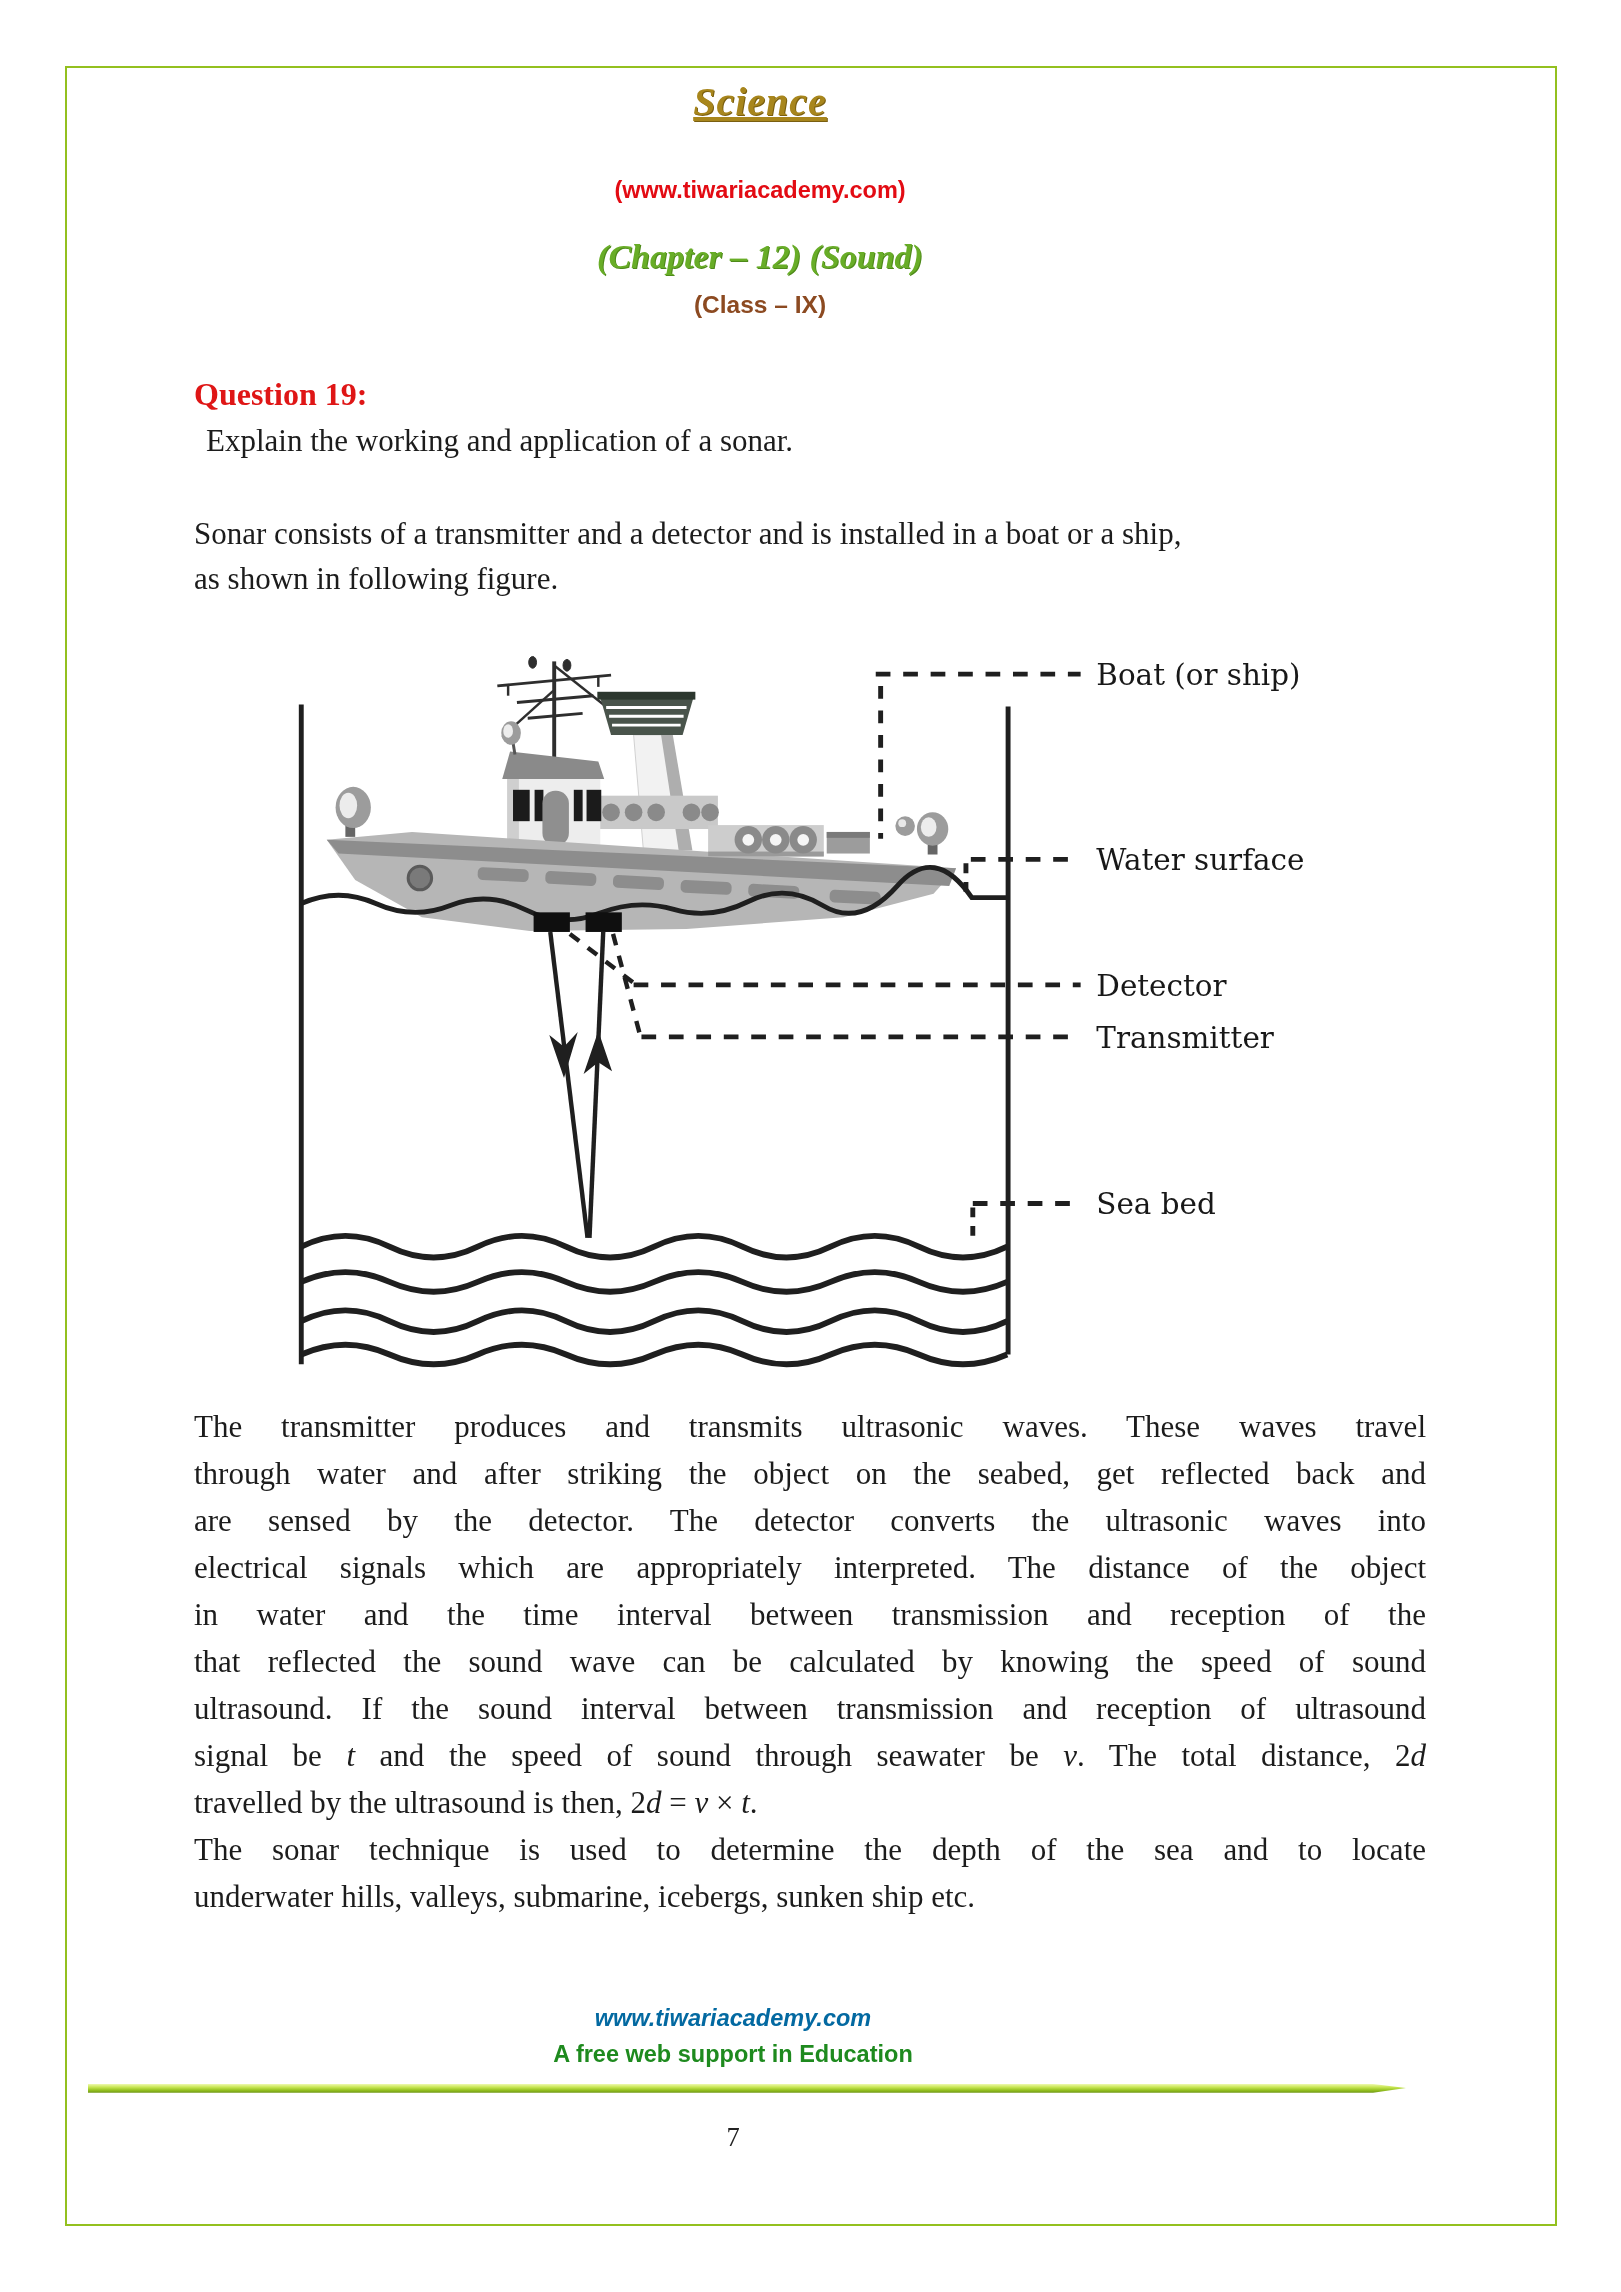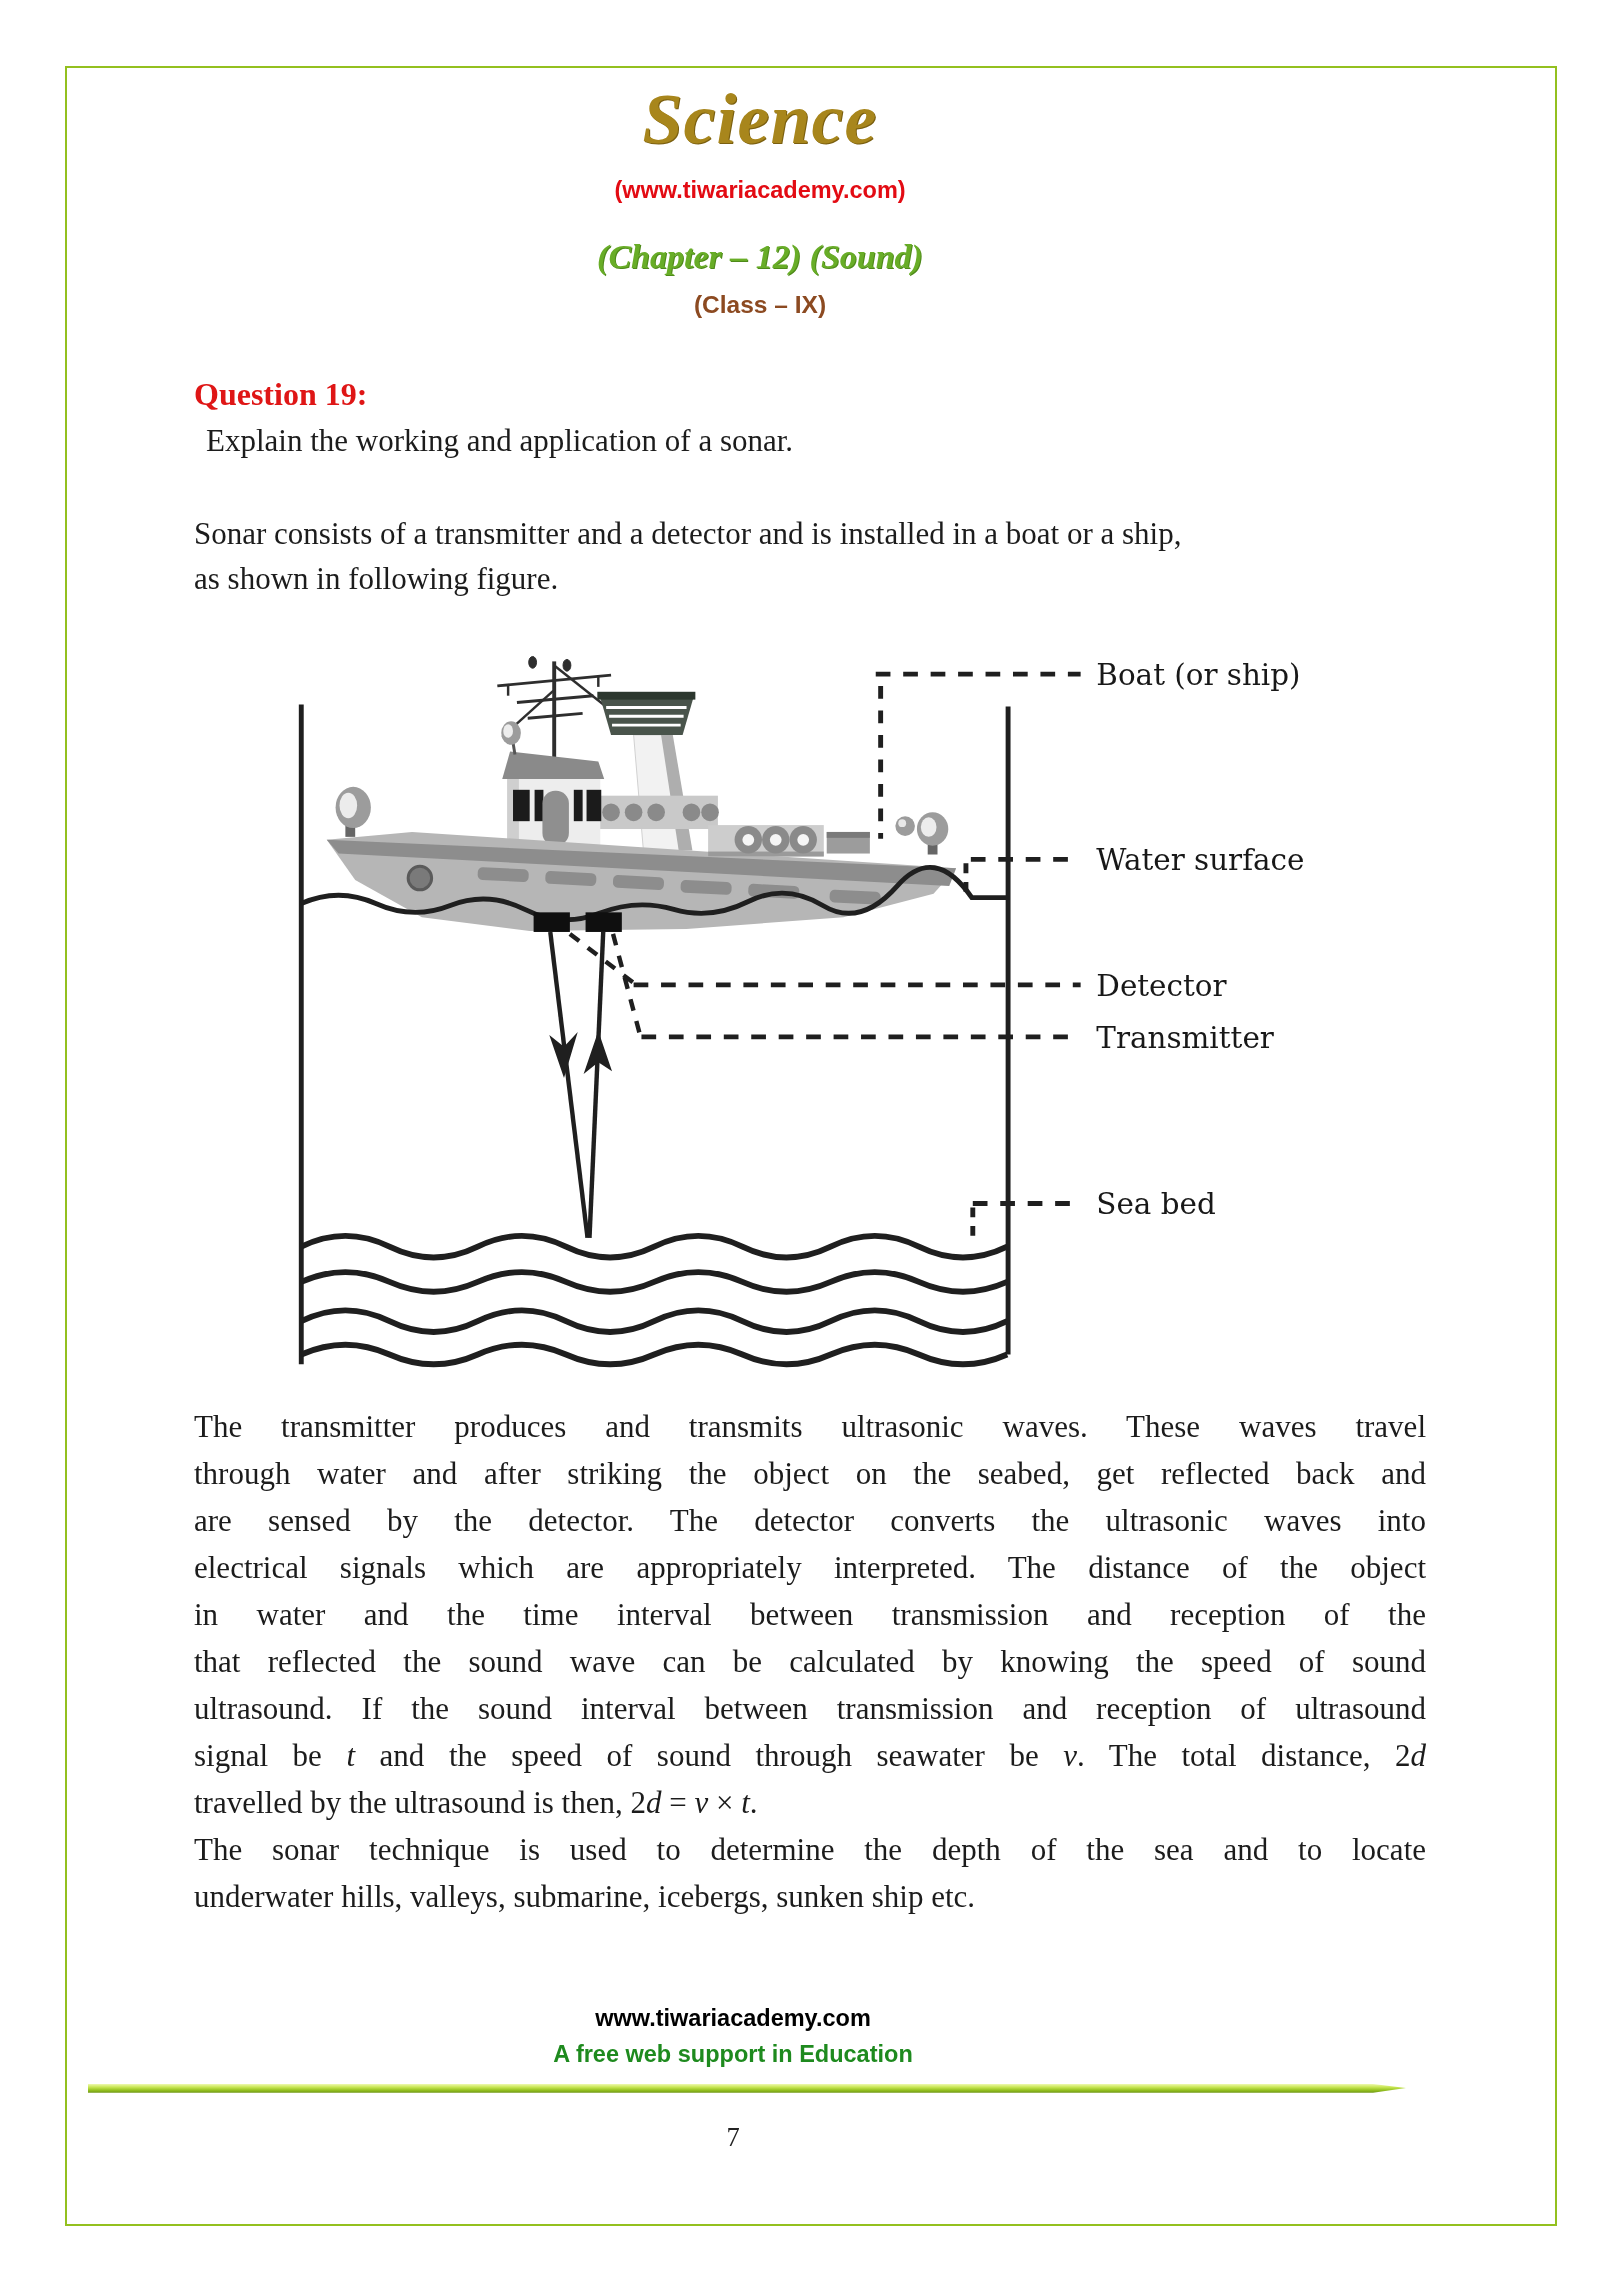--- a/index.html
+++ b/index.html
@@ -2,22 +2,22 @@
 <html><head>
 <meta charset="utf-8">
 <style>
   html,body{margin:0;padding:0;background:#ffffff;}
   .page{position:relative;width:1621px;height:2293px;background:#ffffff;overflow:hidden;
         font-family:"Liberation Serif", serif;color:#1c1c1c;}
   .frame{position:absolute;left:65px;top:66px;width:1488px;height:2156px;
          border:2.9px solid #93c01f;background:#ffffff;}
   
   .hdr{position:absolute;left:167px;width:1186px;text-align:center;}
-  .hdr-title{top:78px;font-size:72px;font-weight:bold;font-style:italic;color:#a8861c;
-             text-shadow:1px 1px 0 #7a5f10;letter-spacing:1px;}
+  .hdr-title{top:78px;font-size:40px;font-weight:bold;font-style:italic;color:#a8861c;
+             text-shadow:1px 1px 0 #7a5f10;letter-spacing:1px;text-decoration:underline;}
   .hdr-url{top:177px;font-size:23.5px;font-weight:bold;color:#e30b13;font-family:"Liberation Sans",sans-serif;}
   .hdr-chapter{top:238px;font-size:34px;font-weight:bold;font-style:italic;color:#68ad27;
                text-shadow:1px 1px 0 #4e8a1a;}
   .hdr-class{top:291px;font-size:24.5px;font-weight:bold;color:#8c4a21;font-family:"Liberation Sans",sans-serif;}
   
   .qa{position:absolute;left:194px;width:1232px;font-size:31px;}
   .q-head{top:376px;font-size:32px;font-weight:bold;color:#df1616;}
   .q-text{top:423px;margin-left:12px;}
   .a-head{top:468px;font-size:32px;font-weight:bold;color:#1b7e20;}
   .a-head .logo{display:inline-block;vertical-align:-3.9px;margin-right:2px;}
@@ -26,21 +26,21 @@
   
   .fig{position:absolute;left:265px;top:627px;width:1196px;height:755px;}
   .fig text{font-family:"DejaVu Serif", serif;font-size:30px;fill:#181818;}
   
   .bodywrap{position:absolute;left:194px;top:1403px;width:1232px;font-size:31px;line-height:47px;}
   .bline{white-space:normal;}
   .bline.just{text-align:justify;text-align-last:justify;}
   .bline .it{font-style:italic;}
   
   .ftr{position:absolute;left:194px;width:1078px;text-align:center;font-family:"Liberation Sans",sans-serif;}
-  .f-url{top:2005px;font-size:23.5px;font-weight:bold;color:#000000;}
+  .f-url{top:2005px;font-size:23.5px;font-weight:bold;color:#0369a1;font-style:italic;}
   .f-tag{top:2041px;font-size:23.5px;font-weight:bold;color:#1e8a1e;}
   .f-bar{position:absolute;left:88px;top:2084px;width:1318px;height:8.8px;
          background:linear-gradient(to bottom,#eef9b0 0%,#c8e654 35%,#93c01f 70%,#6d9417 100%);
          box-shadow:2.9px 3.9px 3.9px rgba(110,110,110,.45);
          clip-path:polygon(0 0,97.5% 0,100% 45%,97.5% 100%,0 100%);}
   .f-page{top:2122px;font-size:26.5px;color:#222;font-family:"Liberation Serif",serif;}
   .abs{position:absolute;}
 </style>
 </head>
 <body>

